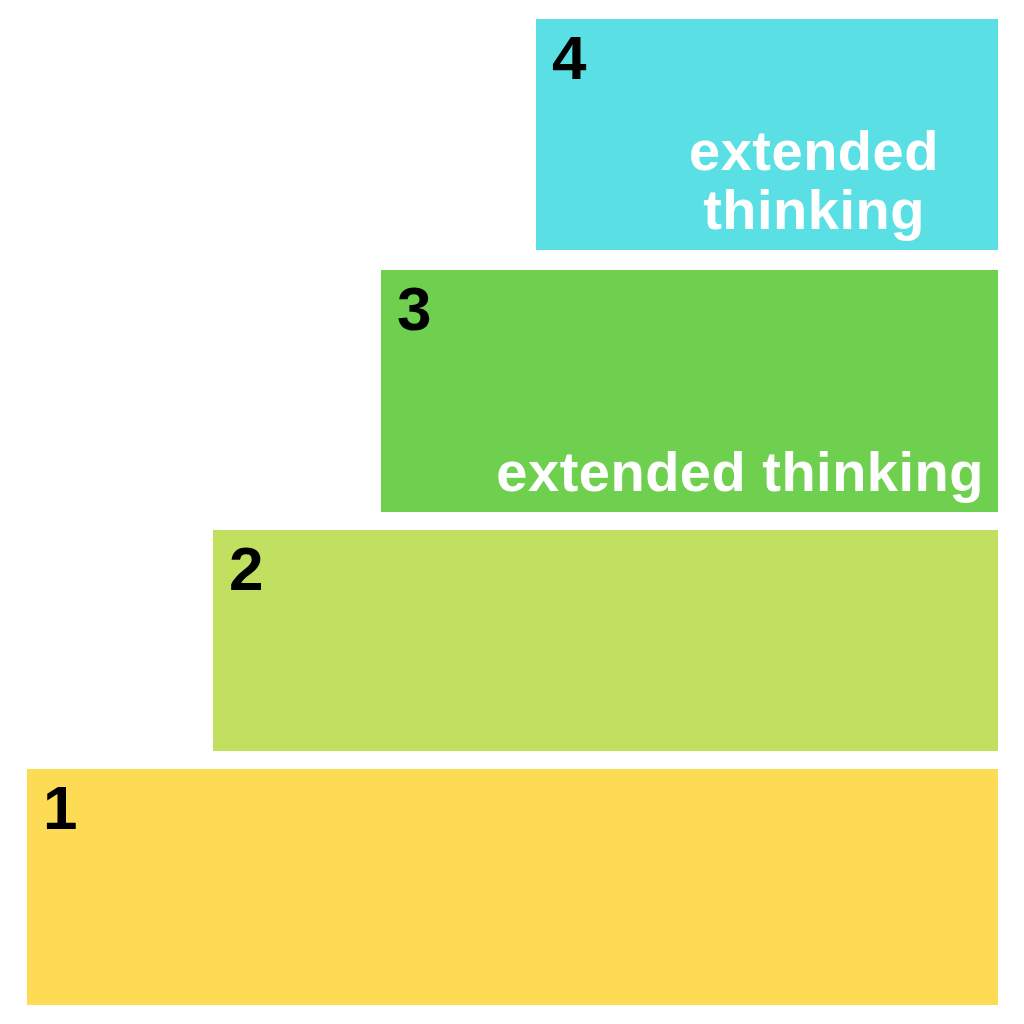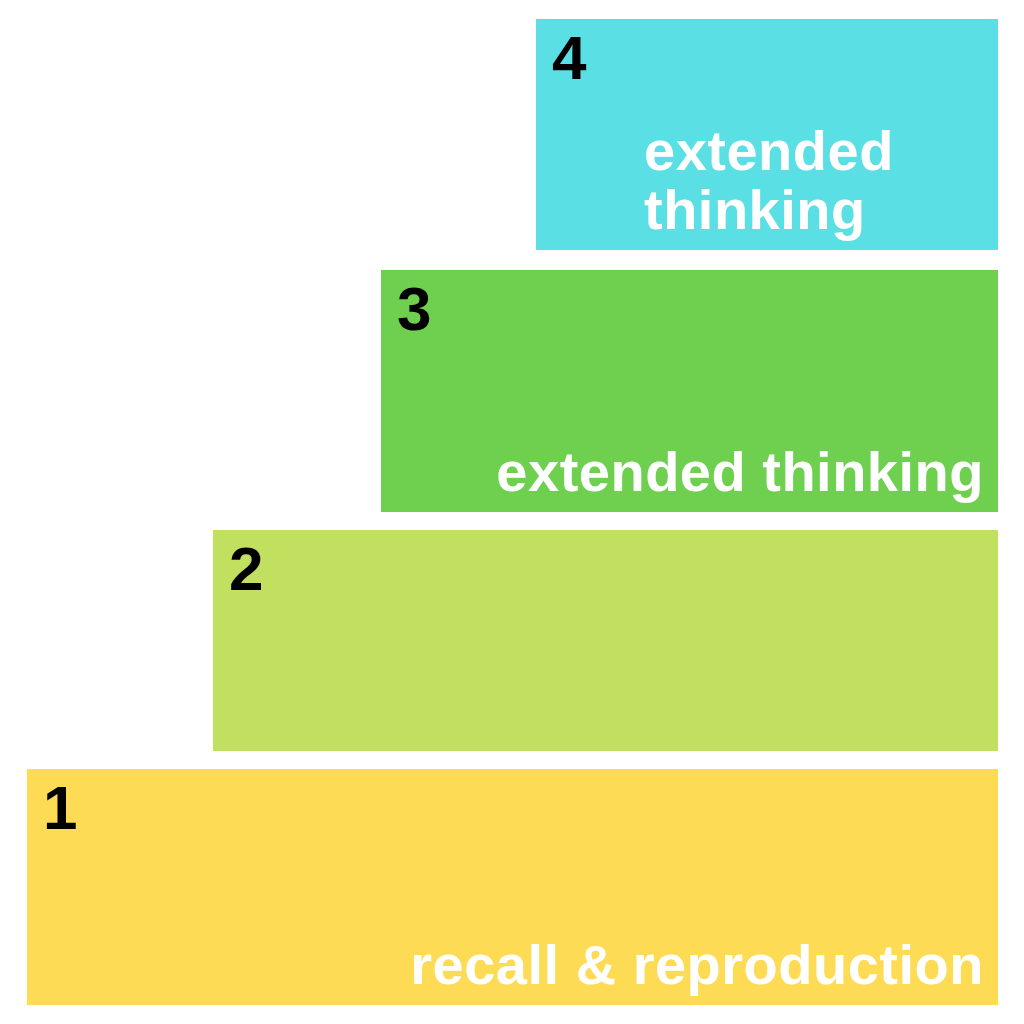--- a/index.html
+++ b/index.html
@@ -32,21 +32,21 @@
     font-weight: 700;
     line-height: 1;
     color: #000000;
     align-self: flex-start;
   }
   .label {
     font-size: 56px;
     font-weight: 700;
     line-height: 1.05;
     color: #ffffff;
-    text-align: left;
+    text-align: center;
     align-self: flex-end;
     white-space: nowrap;
     letter-spacing: 0.5px;
   }
   .level-4 .label {
     white-space: normal;
     max-width: 340px;
   }
 </style>
 </head>
@@ -63,16 +63,15 @@
     <div class="num">3</div>
     <div class="label">extended thinking</div>
   </section>
 
   <section class="level level-2" style="background-color: rgb(193, 224, 95);">
     <div class="num">2</div>
   </section>
 
   <section class="level level-1" style="background-color: rgb(253, 219, 85);">
     <div class="num">1</div>
-    <div class="label">recall &amp; reproduction</div>
   </section>
 
 </div>
 
 </body></html>

